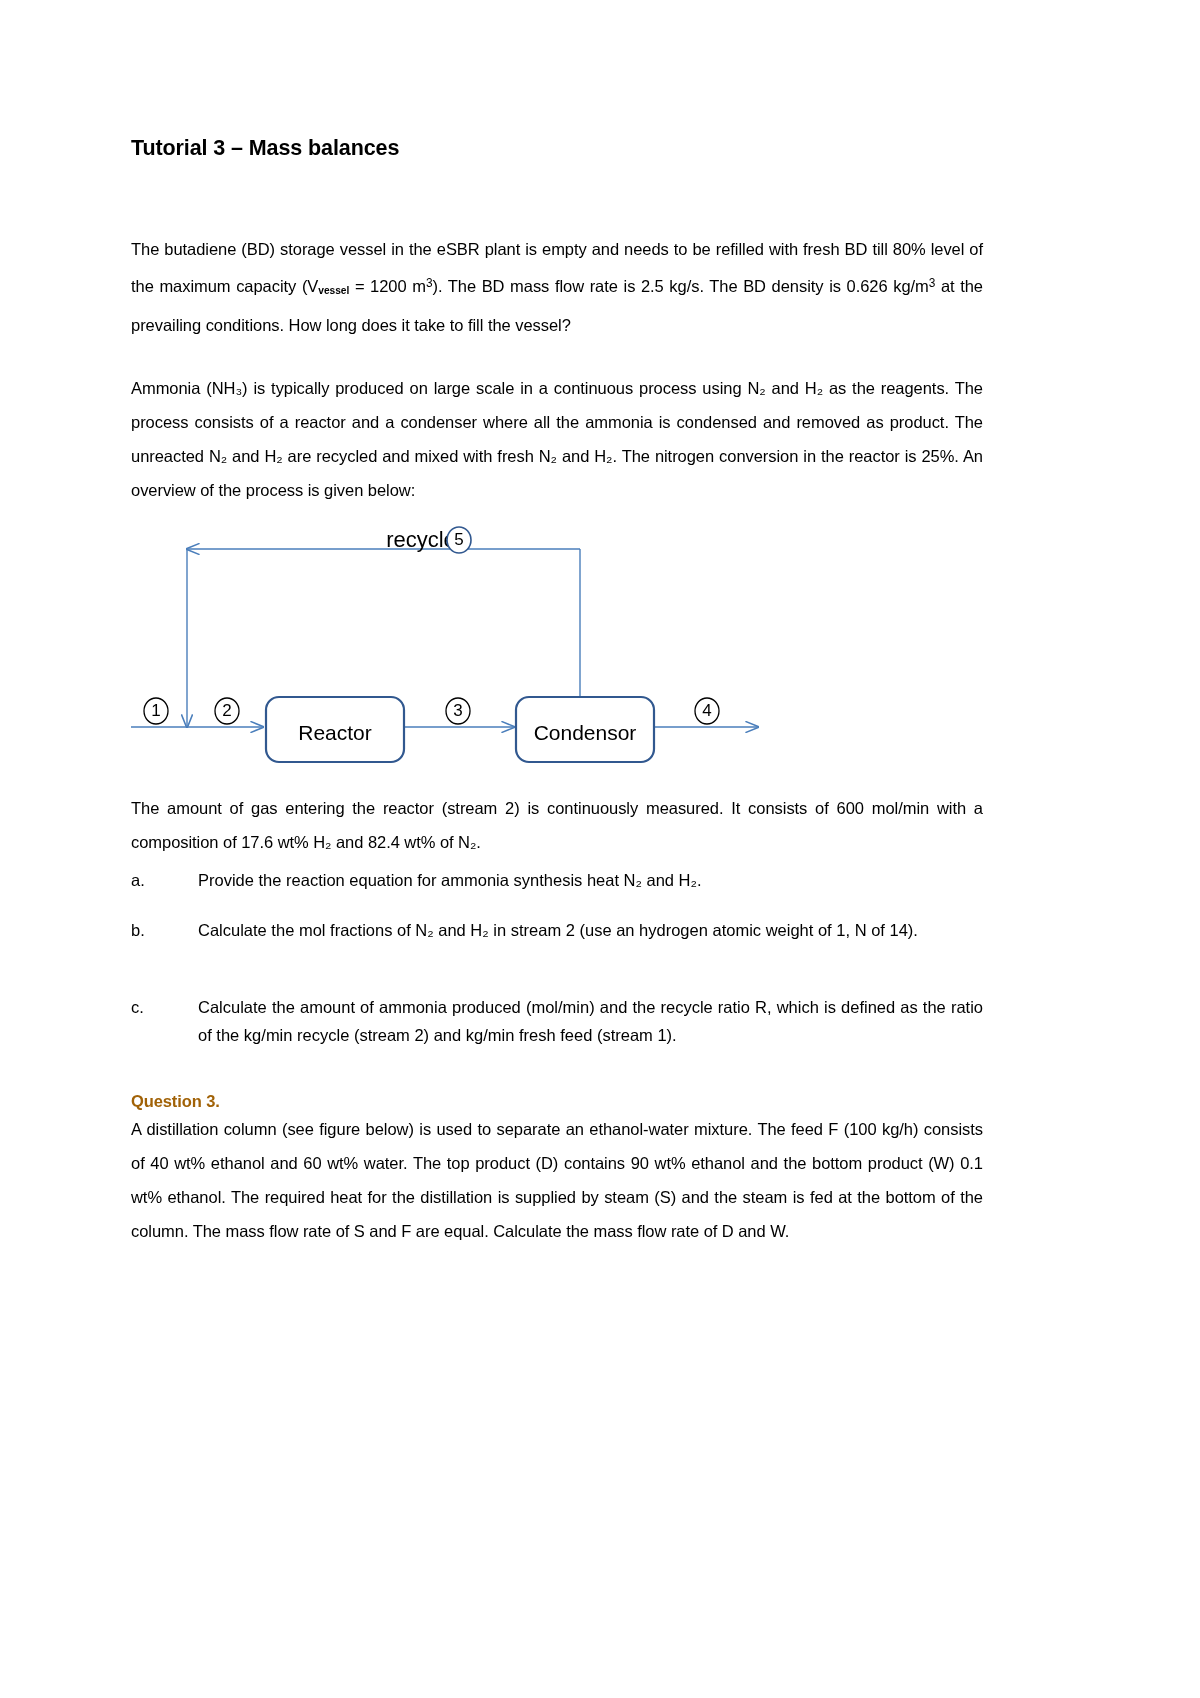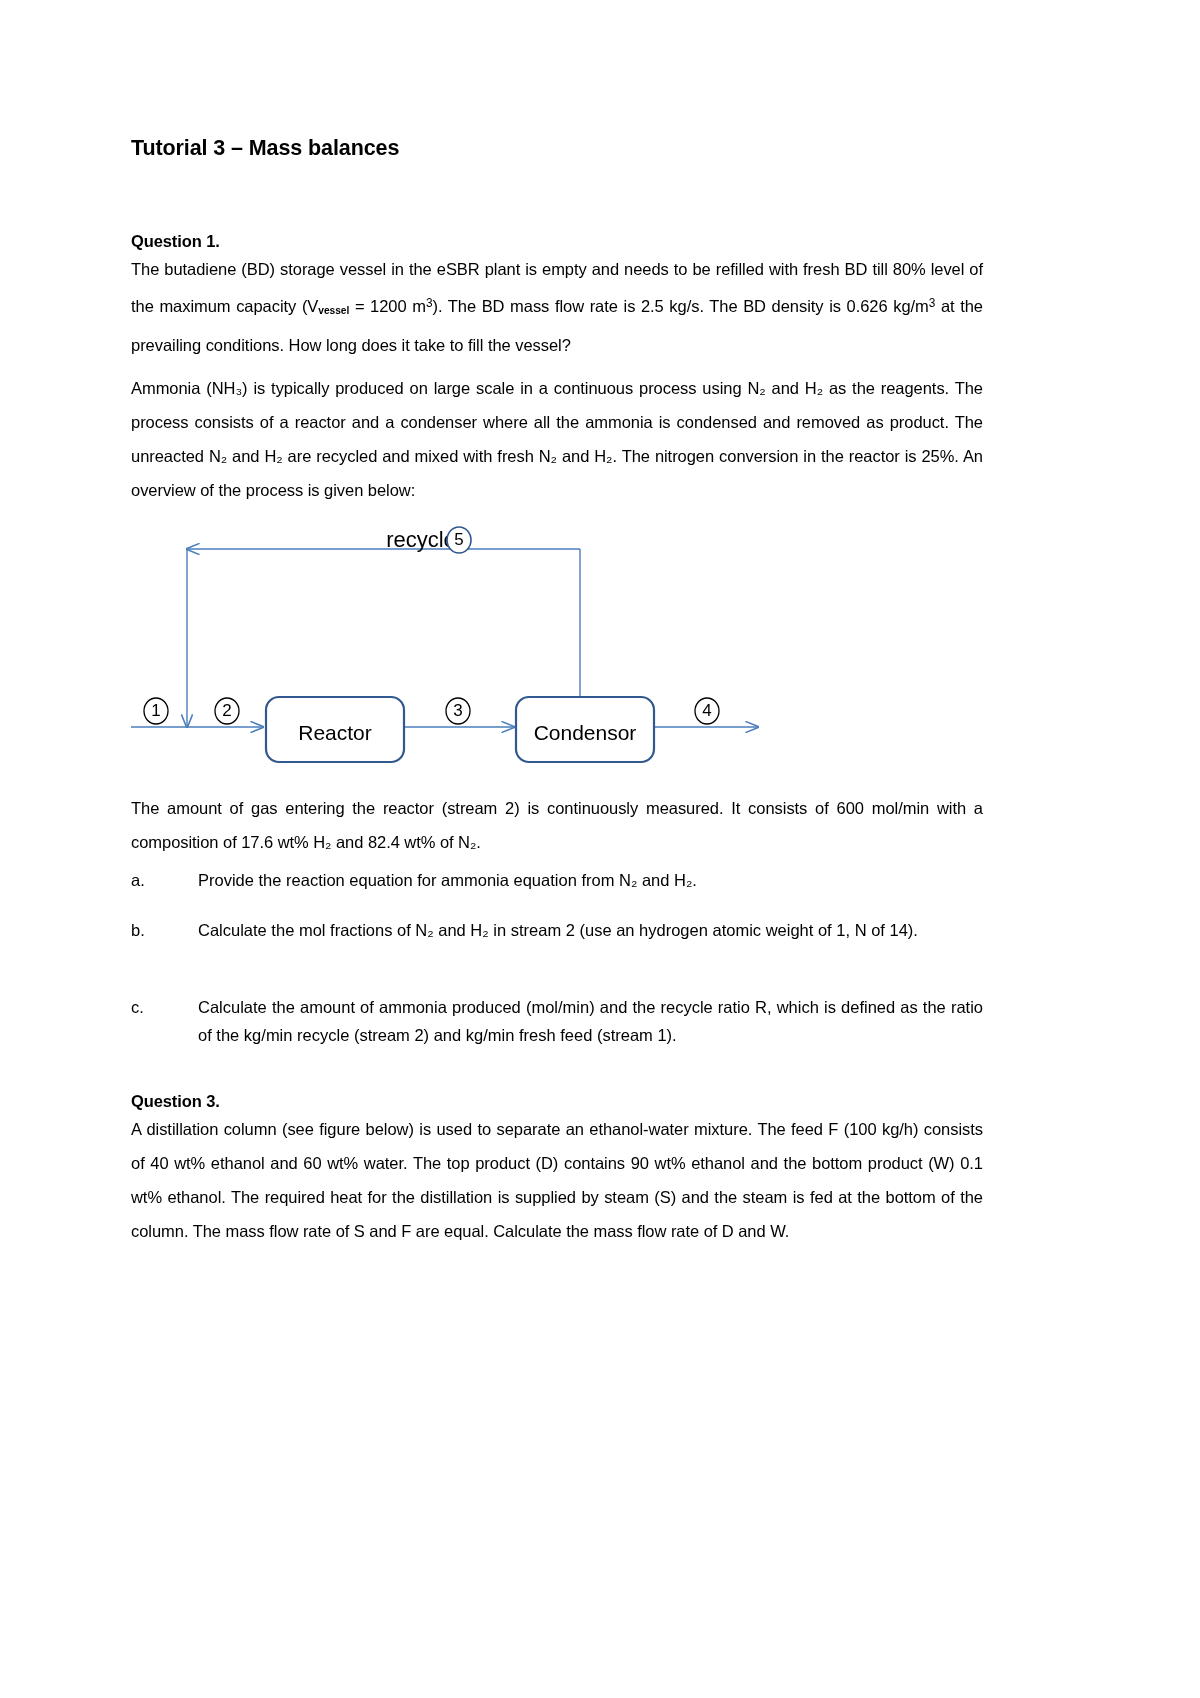--- a/index.html
+++ b/index.html
@@ -68,21 +68,20 @@
 </style>
 </head>
 <body>
 
 <div class="page">
   <div class="content">
 
     <h1 class="doc-title">Tutorial 3 – Mass balances</h1>
 
     <div class="block" style="top:232px;">
-      <div class="q-head">Question 1.</div>
       <p class="body">
         <span>The butadiene (BD) storage vessel in the eSBR plant is empty and needs to be refilled with fresh BD</span>
         <span>till 80% level of the maximum capacity (V</span><sub class="sub-small">vessel</sub><span> = 1200 m</span><sup>3</sup><span>). The BD mass flow rate is 2.5 kg/s. The BD</span>
         <span>density is 0.626 kg/m</span><sup>3</sup><span> at the prevailing conditions. How long does it take to fill the vessel?</span>
       </p>
     </div>
 
     <div class="block" style="top:371px;">
       <p class="body">Ammonia (NH₃) is typically produced on large scale in a continuous process using N₂ and H₂ as the reagents. The process consists of a reactor and a condenser where all the ammonia is condensed and removed as product. The unreacted N₂ and H₂ are recycled and mixed with fresh N₂ and H₂. The nitrogen conversion in the reactor is 25%. An overview of the process is given below:</p>
     </div>
@@ -148,37 +147,37 @@
       </svg>
     </div>
 
     <div class="block" style="top:791px;">
       <p class="body">The amount of gas entering the reactor (stream 2) is continuously measured. It consists of 600 mol/min with a composition of 17.6 wt% H₂ and 82.4 wt% of N₂.</p>
     </div>
 
     <div class="block" style="top:867px;">
       <div class="item">
         <span class="marker">a.</span>
-        <span class="itemtext">Provide the reaction equation for ammonia equation from N₂ and H₂.</span>
+        <span class="itemtext">Provide the reaction equation for ammonia synthesis heat N₂ and H₂.</span>
       </div>
     </div>
 
     <div class="block" style="top:917px;">
       <div class="item">
         <span class="marker">b.</span>
         <span class="itemtext">Calculate the mol fractions of N₂ and H₂ in stream 2 (use an hydrogen atomic weight of 1, N of 14).</span>
       </div>
     </div>
 
     <div class="block" style="top:994px;">
       <div class="item">
         <span class="marker">c.</span>
         <span class="itemtext">Calculate the amount of ammonia produced (mol/min) and the recycle ratio R, which is defined as the ratio of the kg/min recycle (stream 2) and kg/min fresh feed (stream 1).</span>
       </div>
     </div>
 
     <div class="block" style="top:1092px;">
-      <div class="q-head red" style="color: #000000;">Question 3.</div>
+      <div class="q-head red" style="color: #a16207;">Question 3.</div>
       <p class="body">A distillation column (see figure below) is used to separate an ethanol-water mixture. The feed F (100 kg/h) consists of 40 wt% ethanol and 60 wt% water. The top product (D) contains 90 wt% ethanol and the bottom product (W) 0.1 wt% ethanol. The required heat for the distillation is supplied by steam (S) and the steam is fed at the bottom of the column. The mass flow rate of S and F are equal. Calculate the mass flow rate of D and W.</p>
     </div>
 
   </div>
 </div>
 
 </body></html>

